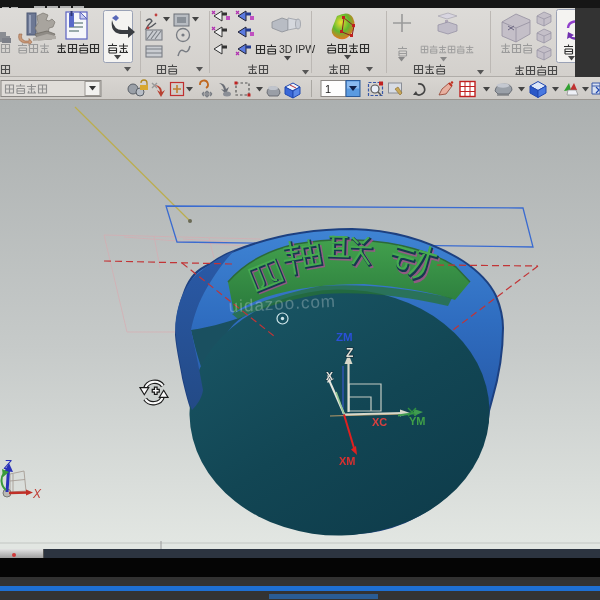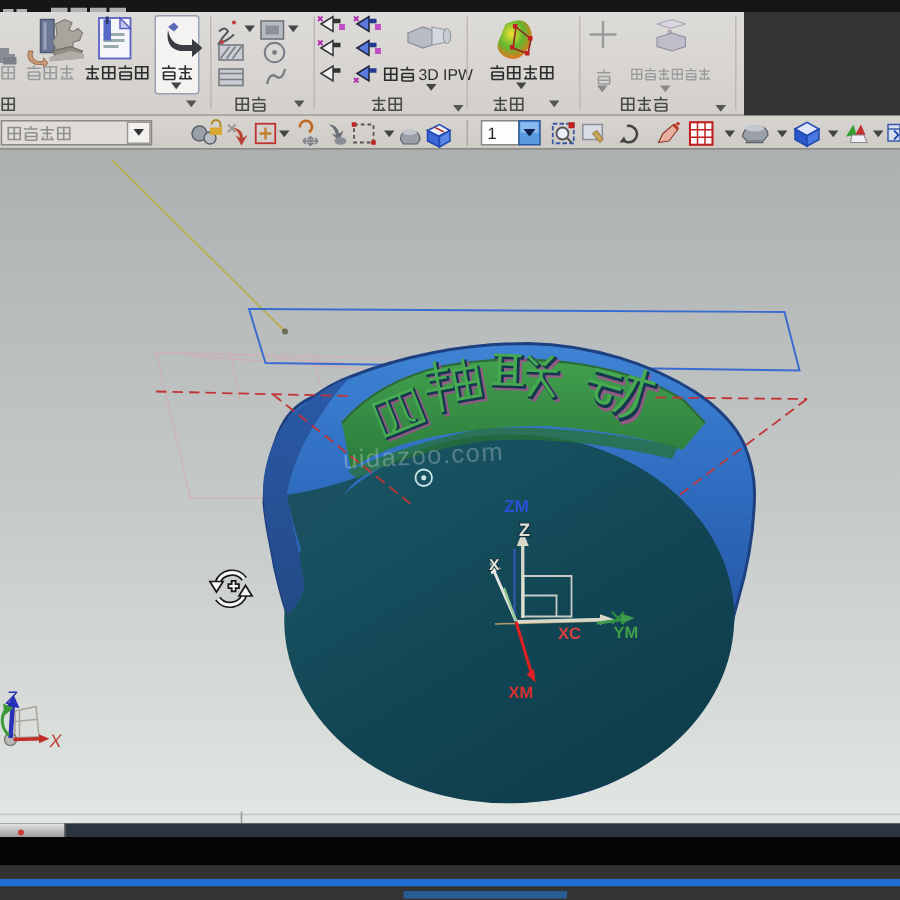--- a/index.html
+++ b/index.html
@@ -1,18 +1,18 @@
 <!DOCTYPE html>
 <html><head><meta charset="utf-8">
 <style>
 html,body{margin:0;padding:0;}
 body{width:600px;height:600px;overflow:hidden;font-family:"Liberation Sans",sans-serif;position:relative;background:#333;}
 .abs{position:absolute;}
 #titlebar{left:0;top:0;width:600px;height:8px;background:#161616;overflow:hidden;}
-#ribbon{left:0;top:8px;width:496px;height:69px;background:linear-gradient(#dddbd8,#d3d0cc);border-bottom:1px solid #b0ada9;box-sizing:border-box;overflow:hidden;}
+#ribbon{left:0;top:8px;width:575px;height:69px;background:linear-gradient(#dddbd8,#d3d0cc);border-bottom:1px solid #b0ada9;box-sizing:border-box;overflow:hidden;}
 #toolbar{left:0;top:77px;width:600px;height:23px;background:linear-gradient(#d8d5d1,#cecbc7);border-bottom:1px solid #9a9691;box-sizing:border-box;overflow:hidden;}
 #viewport{left:0;top:100px;width:600px;height:449px;background:linear-gradient(#acb0b0,#c6cac9 55%,#e3e7e3);overflow:hidden;}
 #statusrow{left:0;top:549px;width:600px;height:9px;background:#2c3440;}
 #blackband{left:0;top:558px;width:600px;height:19px;background:#050505;}
 #grayband1{left:0;top:577px;width:600px;height:9px;background:#323232;}
 #blueline{left:0;top:586px;width:600px;height:5px;background:#1e6fd2;}
 #grayband2{left:0;top:591px;width:600px;height:9px;background:#333333;}
 </style></head>
 <body>
 

